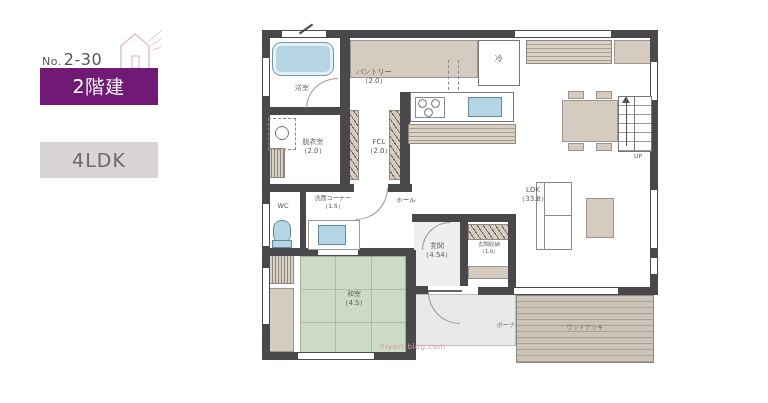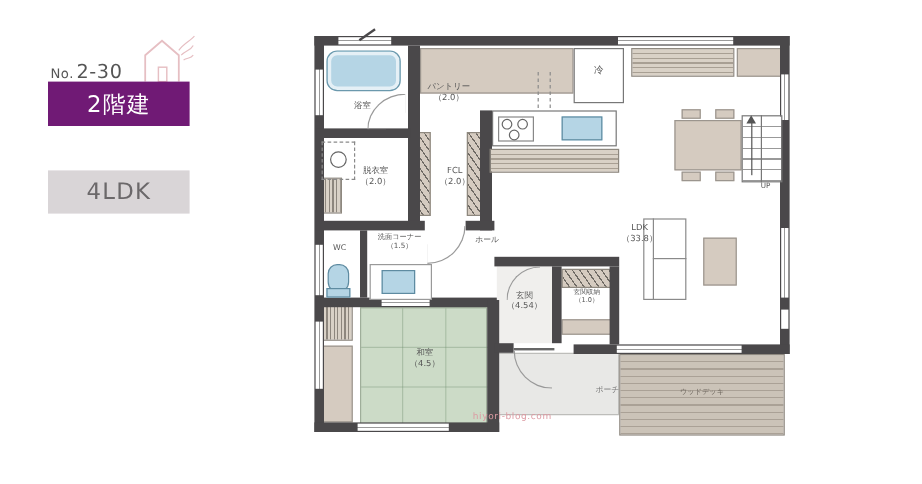--- a/index.html
+++ b/index.html
@@ -201,15 +201,15 @@
       <span>玄関収納</span>
         <span>（1.0）</span>
     </div>
     <div class="label" style="left:152px;top:293px;width:102px;font-size:6.5px;color:#777;text-align:right;">
       <span>ポーチ</span>
     </div>
     <div class="label" style="left:254px;top:295px;width:138px;font-size:6px;color:#6e675e;">
       <span>ウッドデッキ</span>
     </div>
 
-    <div class="watermark" style="left:132px;top:314px;"><span>hiyori-blog.com</span></div>
+    <div class="watermark" style="left:118px;top:314px;"><span>hiyori-blog.com</span></div>
   </div>
 </div>
 
 </body></html>

